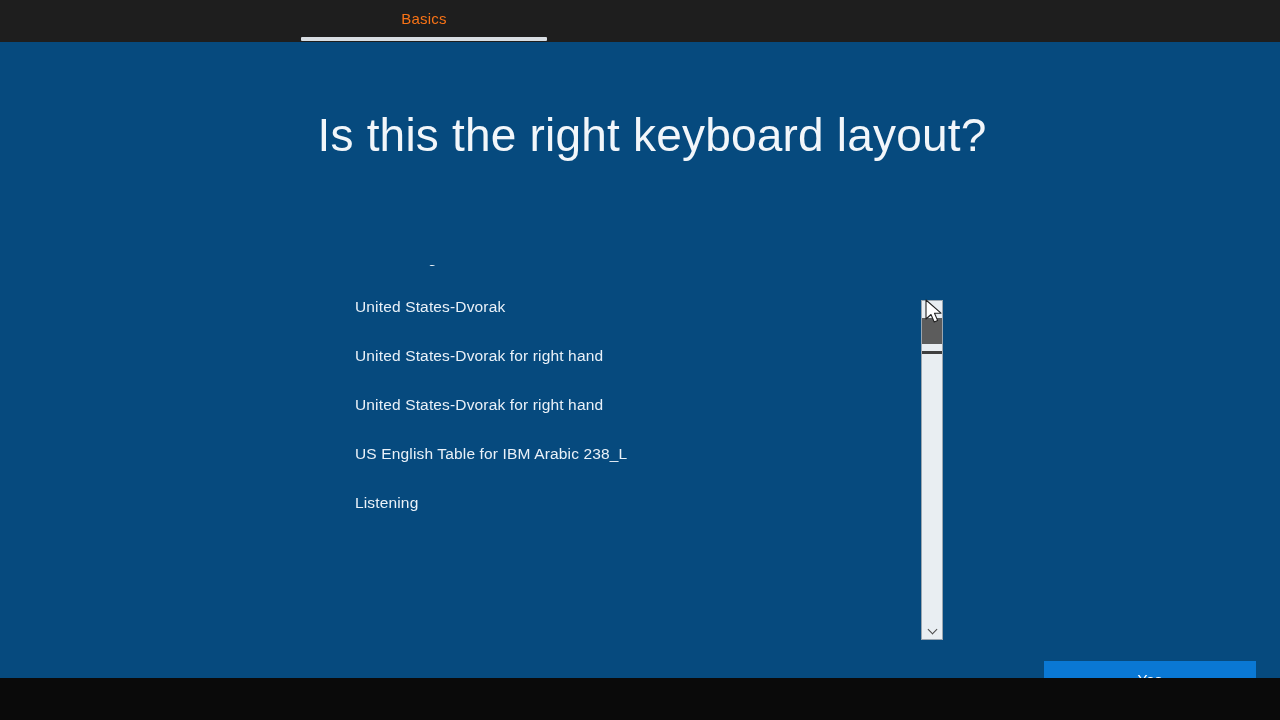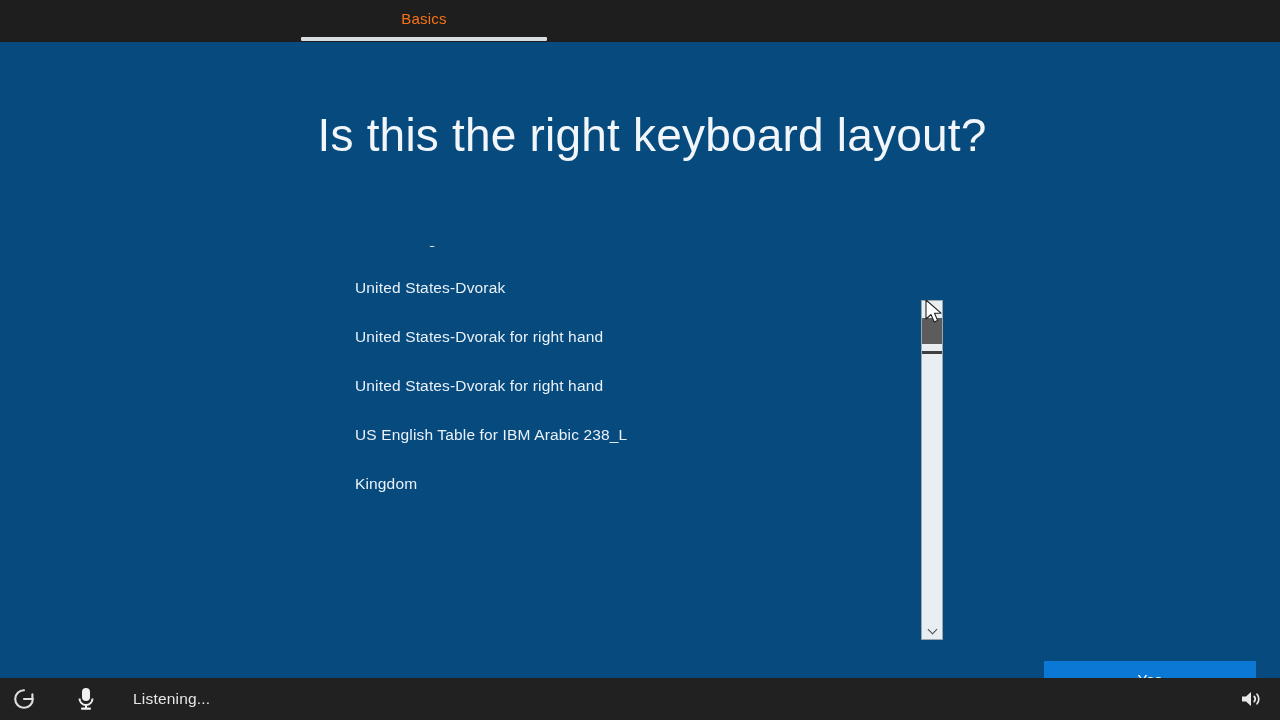--- a/index.html
+++ b/index.html
@@ -59,21 +59,21 @@
     font-weight:300;
     color:#f2f6fa;
     letter-spacing:0.2px;
     white-space:nowrap;
     padding-left:24px;
   }
 
   
   .list-viewport {
     position:absolute;
-    left:340px; top:204px;
+    left:340px; top:223px;
     width:580px; height:348px;
     overflow:hidden;
   }
   .list-inner {
     position:absolute; left:0; top:-32px;
     width:100%;
   }
   .list-item {
     height:49px;
     display:flex; align-items:center;
@@ -200,21 +200,21 @@
           <div class="list-item">
             <span>United States-Dvorak for right hand</span>
           </div>
           <div class="list-item">
             <span>United States-Dvorak for right hand</span>
           </div>
           <div class="list-item">
             <span>US English Table for IBM Arabic 238_L</span>
           </div>
           <div class="list-item">
-            <span>Kingdom</span>
+            <span>Listening</span>
           </div>
         </div>
     </div>
 
     <div class="scrollbar">
       <div class="sb-btn up">
         <span class="sb-chev up"></span>
       </div>
       <div class="sb-thumb"></div>
       <div class="sb-tick"></div>
@@ -225,45 +225,14 @@
     </div>
 
     <svg class="cursor" viewBox="0 0 18 26">
       <polygon points="1,1 1,20 6,15.5 9.2,23 12.6,21.4 9.5,14.2 16,14.2" fill="#ffffff" stroke="#222222" stroke-width="1.1" stroke-linejoin="round"></polygon>
     </svg>
 
     <button class="yes-button">Yes</button>
 
   </div>
 
-  <div class="taskbar">
-
-    <div class="tb-icon tb-ease">
-      <svg width="24" height="24" viewBox="0 0 24 24">
-        <path d="M12 3.2a8.8 8.8 0 1 0 8.8 8.8" fill="none" stroke="#e0e0e0" stroke-width="2.1" stroke-linecap="round"></path>
-        <path d="M12 12 L20.4 12 L20.4 7.2" fill="none" stroke="#e0e0e0" stroke-width="2.1" stroke-linecap="round" stroke-linejoin="round"></path>
-      </svg>
-    </div>
-
-    <div class="tb-icon tb-mic">
-      <svg width="24" height="26" viewBox="0 0 24 26">
-        <rect x="8" y="2" width="8" height="13" rx="4" fill="#f0f0f0"></rect>
-        <path d="M5.5 12.5a6.5 6.5 0 0 0 13 0" fill="none" stroke="#f0f0f0" stroke-width="2"></path>
-        <rect x="11" y="18" width="2" height="4" fill="#f0f0f0"></rect>
-        <rect x="7" y="21.5" width="10" height="2.2" rx="1" fill="#f0f0f0"></rect>
-      </svg>
-    </div>
-
-    <div class="tb-status">
-      <span>Listening...</span>
-    </div>
-
-    <div class="tb-icon tb-volume">
-      <svg width="26" height="24" viewBox="0 0 26 24">
-        <path d="M4 9.5 H8 L13 5 V19 L8 14.5 H4 Z" fill="#e8e8e8"></path>
-        <path d="M16.2 9.4a4 4 0 0 1 0 5.2" fill="none" stroke="#e8e8e8" stroke-width="1.7" stroke-linecap="round"></path>
-        <path d="M19 7.2a7.3 7.3 0 0 1 0 9.6" fill="none" stroke="#e8e8e8" stroke-width="1.7" stroke-linecap="round"></path>
-      </svg>
-    </div>
-
-  </div>
 
 </div>
 
 </body></html>

